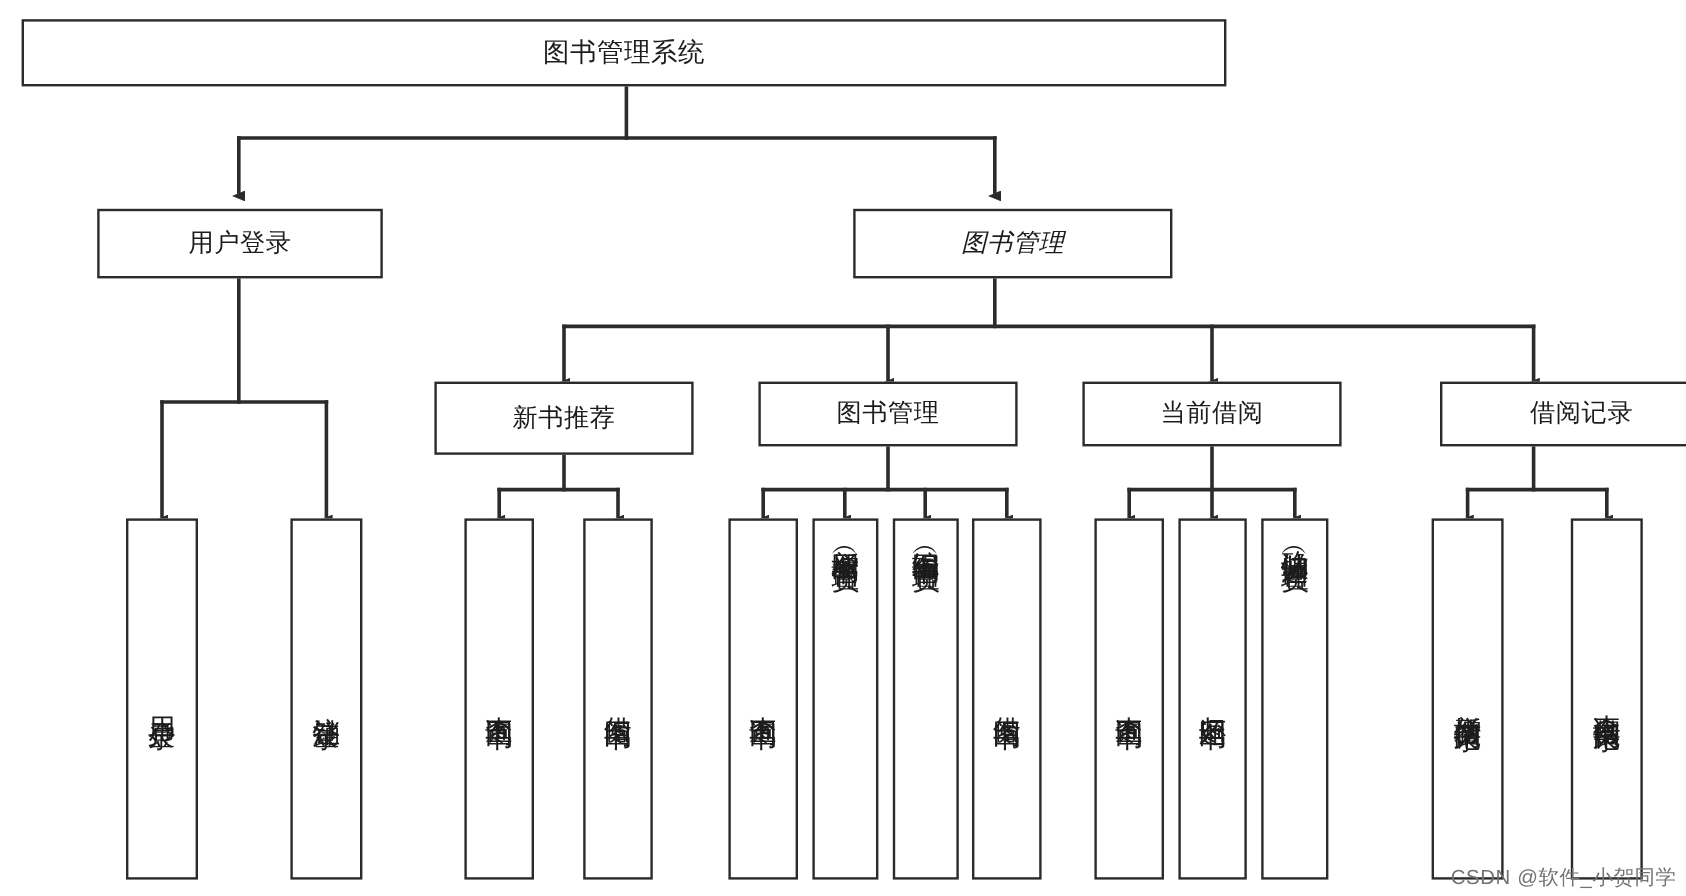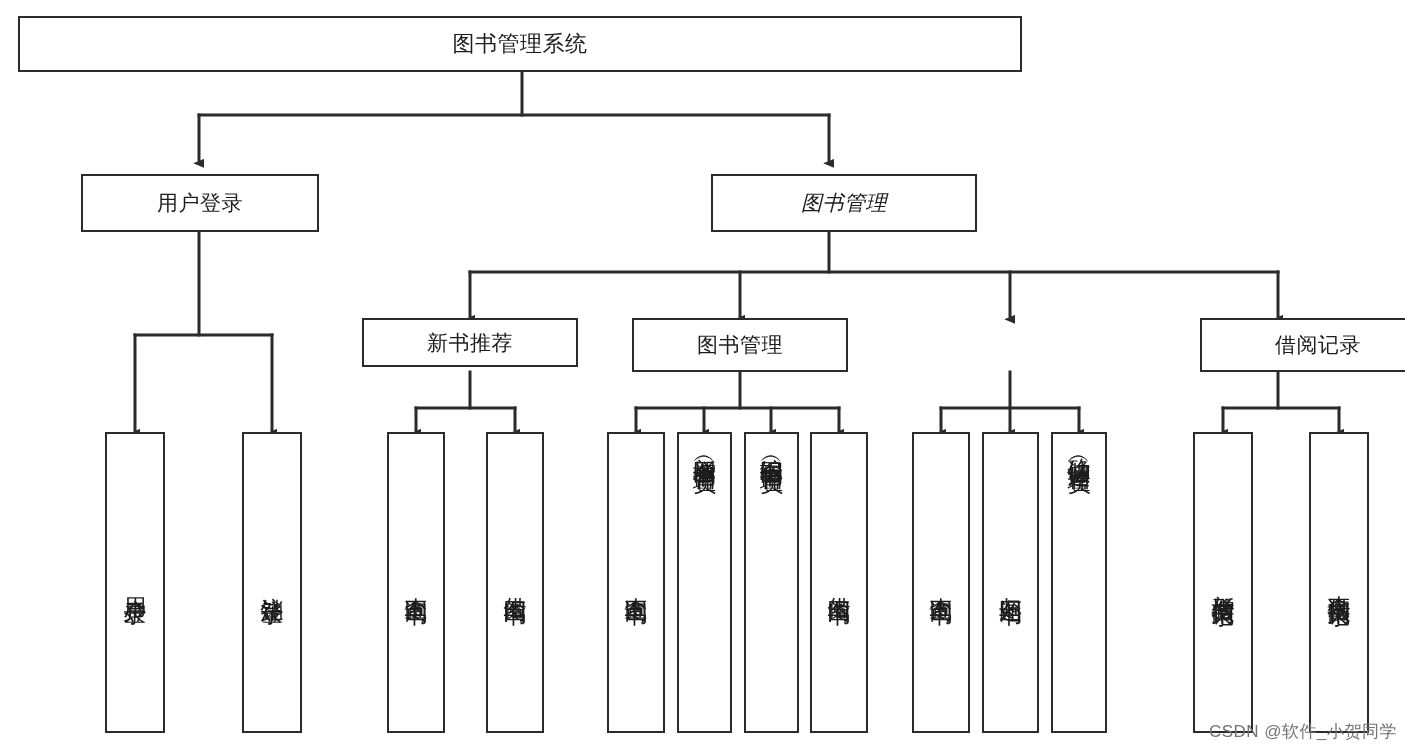--- a/index.html
+++ b/index.html
@@ -137,28 +137,31 @@
   </div>
 
   <div class="node horizontal" style="left:81px; top:174px; width:238px; height:58px;">
     <span class="label">用户登录</span>
   </div>
 
   <div class="node horizontal" style="left:711px; top:174px; width:266px; height:58px;font-style:italic;">
     <span class="label">图书管理</span>
   </div>
 
-  <div class="node horizontal" style="left:362px; top:318px; width:216px; height:49px;">
+  <div class="node horizontal" style="left:362px; top:318px; width:216px; height:61px;">
     <span class="label">新书推荐</span>
   </div>
 
   <div class="node horizontal" style="left:632px; top:318px; width:216px; height:54px;">
     <span class="label">图书管理</span>
   </div>
 
+  <div class="node horizontal" style="left:902px; top:318px; width:216px; height:54px;">
+    <span class="label">当前借阅</span>
+  </div>
 
   <div class="node horizontal" style="left:1170px; top:318px; width:236px; height:54px;margin-left:30px;">
     <span class="label">借阅记录</span>
   </div>
 
   <div class="node vertical centered" style="left:105px; top:432px; width:60px; height:301px;">
     <span class="label">用户登录</span>
   </div>
 
   <div class="node vertical centered" style="left:242px; top:432px; width:60px; height:301px;">

